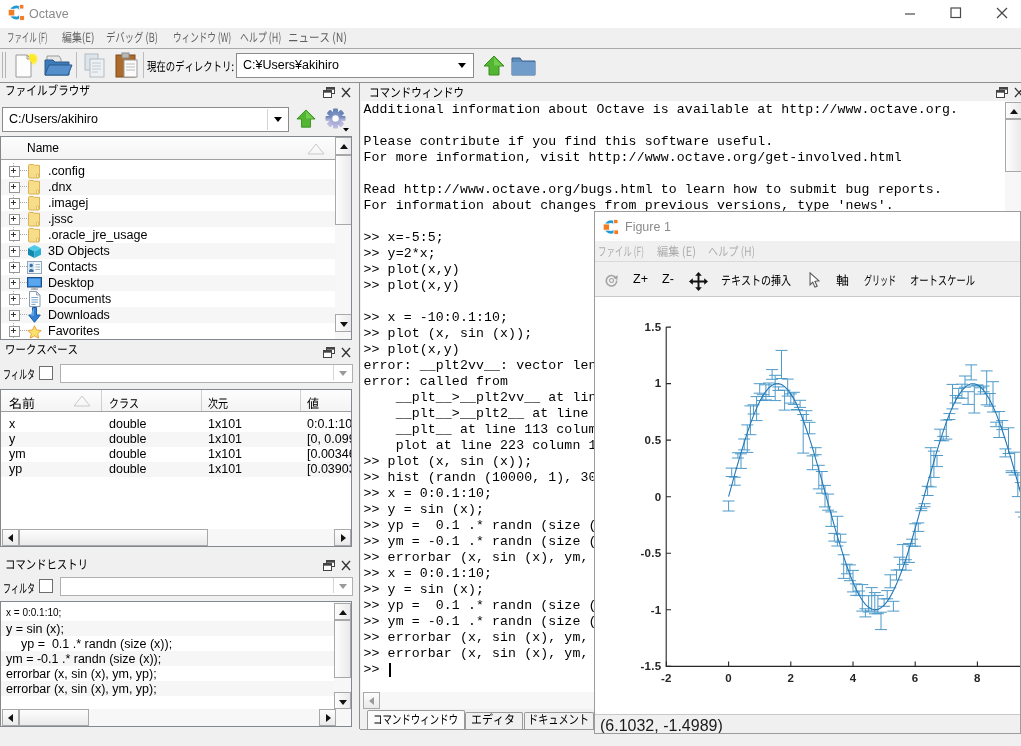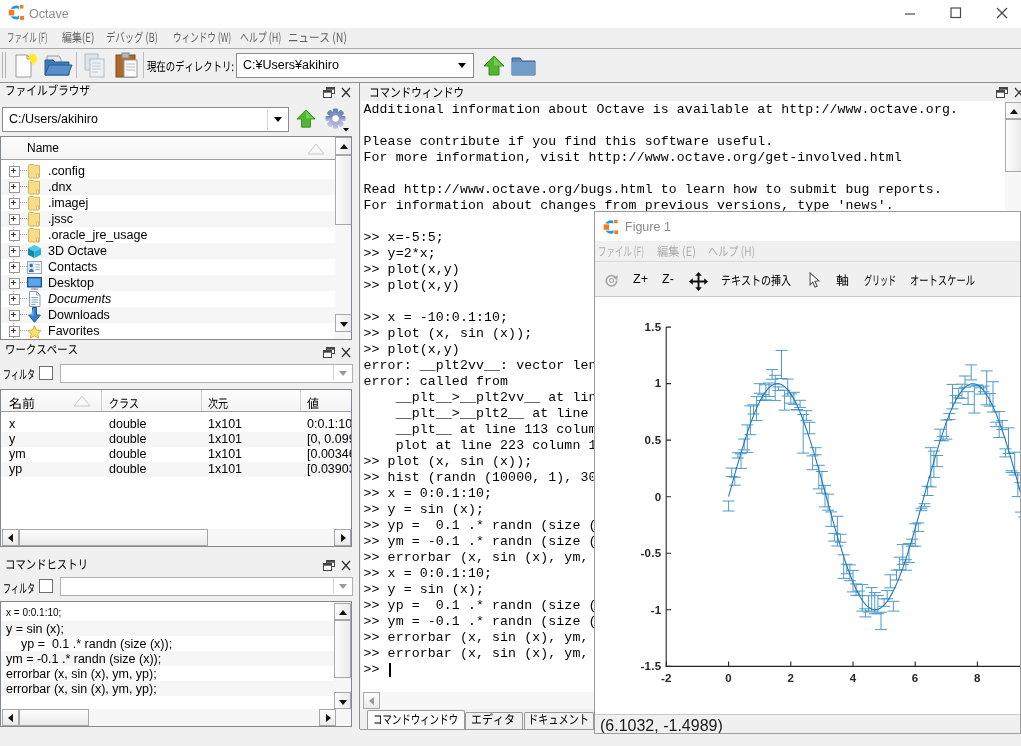--- a/index.html
+++ b/index.html
@@ -236,21 +236,21 @@
           <div class="ab" style="left:47px;top:1px;font-size:12.5px">.oracle_jre_usage</div>
         </div>
         <div class="ab" style="left:0;top:80px;width:334px;height:16px;background:#f6f6f6;">
           <div class="ab" style="left:13px;top:7px;width:13px;height:1px;background-image:linear-gradient(90deg,#aaa 1px,transparent 1px);background-size:2px 1px"></div>
           <div class="exp" style="left:8px;top:3px"></div>
           <svg class="ab" style="left:26px;top:1" width="15" height="15" viewBox="0 0 15 15">
             <path d="M7.5 1 L14 4.2 L7.5 7.4 L1 4.2 Z" fill="#4ecbe8"></path>
             <path d="M1 4.2 L7.5 7.4 L7.5 14 L1 10.8 Z" fill="#1388ad"></path>
             <path d="M14 4.2 L7.5 7.4 L7.5 14 L14 10.8 Z" fill="#28aed2"></path>
           </svg>
-          <div class="ab" style="left:47px;top:1px;font-size:12.5px">3D Octave</div>
+          <div class="ab" style="left:47px;top:1px;font-size:12.5px">3D Objects</div>
         </div>
         <div class="ab" style="left:0;top:96px;width:334px;height:16px;">
           <div class="ab" style="left:13px;top:7px;width:13px;height:1px;background-image:linear-gradient(90deg,#aaa 1px,transparent 1px);background-size:2px 1px"></div>
           <div class="exp" style="left:8px;top:3px"></div>
           <svg class="ab" style="left:26px;top:2" width="15" height="13" viewBox="0 0 15 13">
             <rect x="0.5" y="0.5" width="14" height="12" fill="#f5f9fc" stroke="#8fa8bd"></rect>
             <rect x="1.5" y="1.5" width="5.5" height="10" fill="#cfe0ef"></rect>
             <circle cx="4.2" cy="4.5" r="1.7" fill="#3f6ea5"></circle>
             <path d="M2 9.5 Q4.2 6.6 6.5 9.5 L6.5 11 L2 11 Z" fill="#3f6ea5"></path>
             <line x1="8.5" y1="3.5" x2="13" y2="3.5" stroke="#9db7cb"></line>
@@ -263,21 +263,21 @@
           <div class="ab" style="left:13px;top:7px;width:13px;height:1px;background-image:linear-gradient(90deg,#aaa 1px,transparent 1px);background-size:2px 1px"></div>
           <div class="exp" style="left:8px;top:3px"></div>
           <svg class="ab" style="left:26px;top:2" width="15" height="13" viewBox="0 0 15 13">
             <rect x="0.5" y="0.5" width="14" height="9.5" fill="#3585d8" stroke="#1c4f87"></rect>
             <rect x="1.8" y="1.8" width="11.4" height="6.9" fill="#5aa7ee"></rect>
             <rect x="6" y="10" width="3" height="1.5" fill="#9a9a9a"></rect>
             <rect x="4" y="11.5" width="7" height="1.2" fill="#9a9a9a"></rect>
           </svg>
           <div class="ab" style="left:47px;top:1px;font-size:12.5px">Desktop</div>
         </div>
-        <div class="ab" style="left:0;top:128px;width:334px;height:16px;font-style:italic;">
+        <div class="ab" style="left:0;top:128px;width:334px;height:16px;">
           <div class="ab" style="left:13px;top:7px;width:13px;height:1px;background-image:linear-gradient(90deg,#aaa 1px,transparent 1px);background-size:2px 1px"></div>
           <div class="exp" style="left:8px;top:3px"></div>
           <svg class="ab" style="left:27px;top:0" width="13" height="16" viewBox="0 0 13 16">
             <path d="M1.5 0.5 L8.5 0.5 L12 4 L12 15.5 L1.5 15.5 Z" fill="#fdfdfd" stroke="#8a9bb0"></path>
             <path d="M8.5 0.5 L8.5 4 L12 4 Z" fill="#d8e2ec" stroke="#8a9bb0" stroke-width="0.8"></path>
             <line x1="3.4" y1="6.5" x2="10" y2="6.5" stroke="#7ba7cc"></line>
             <line x1="3.4" y1="8.8" x2="10" y2="8.8" stroke="#7ba7cc"></line>
             <line x1="3.4" y1="11.1" x2="10" y2="11.1" stroke="#7ba7cc"></line>
             <line x1="3.4" y1="13.4" x2="7.5" y2="13.4" stroke="#7ba7cc"></line>
           </svg>

